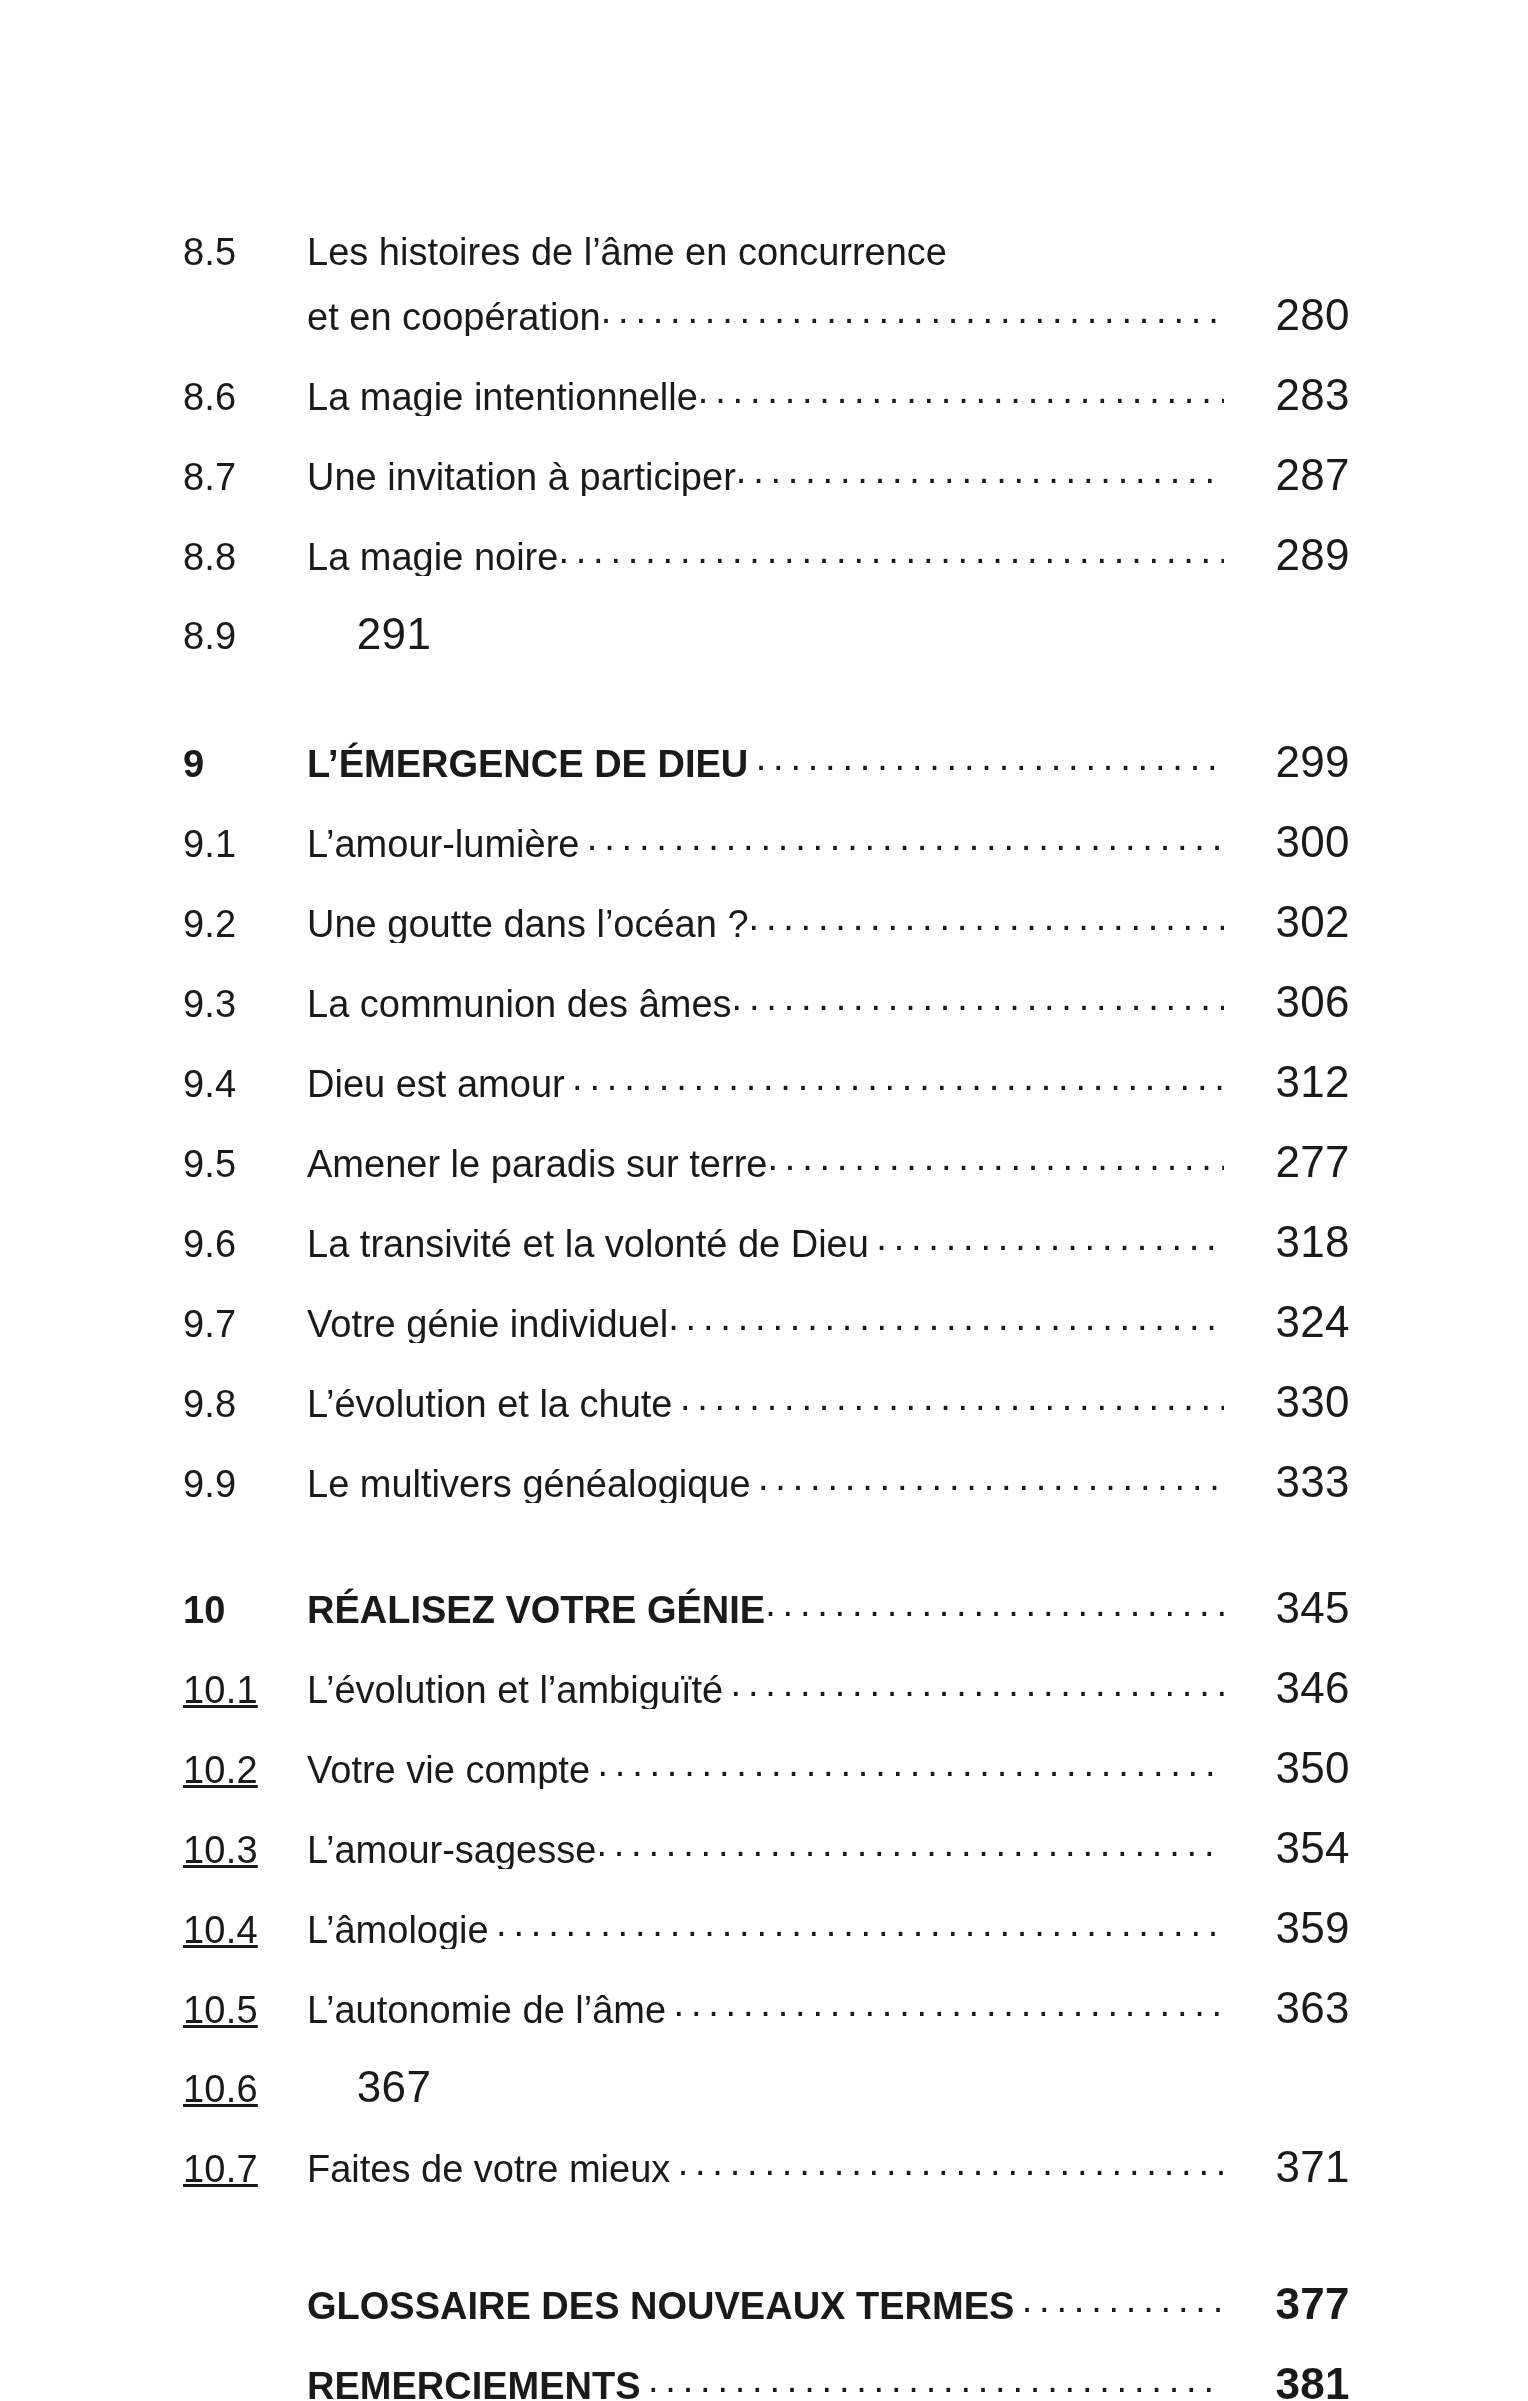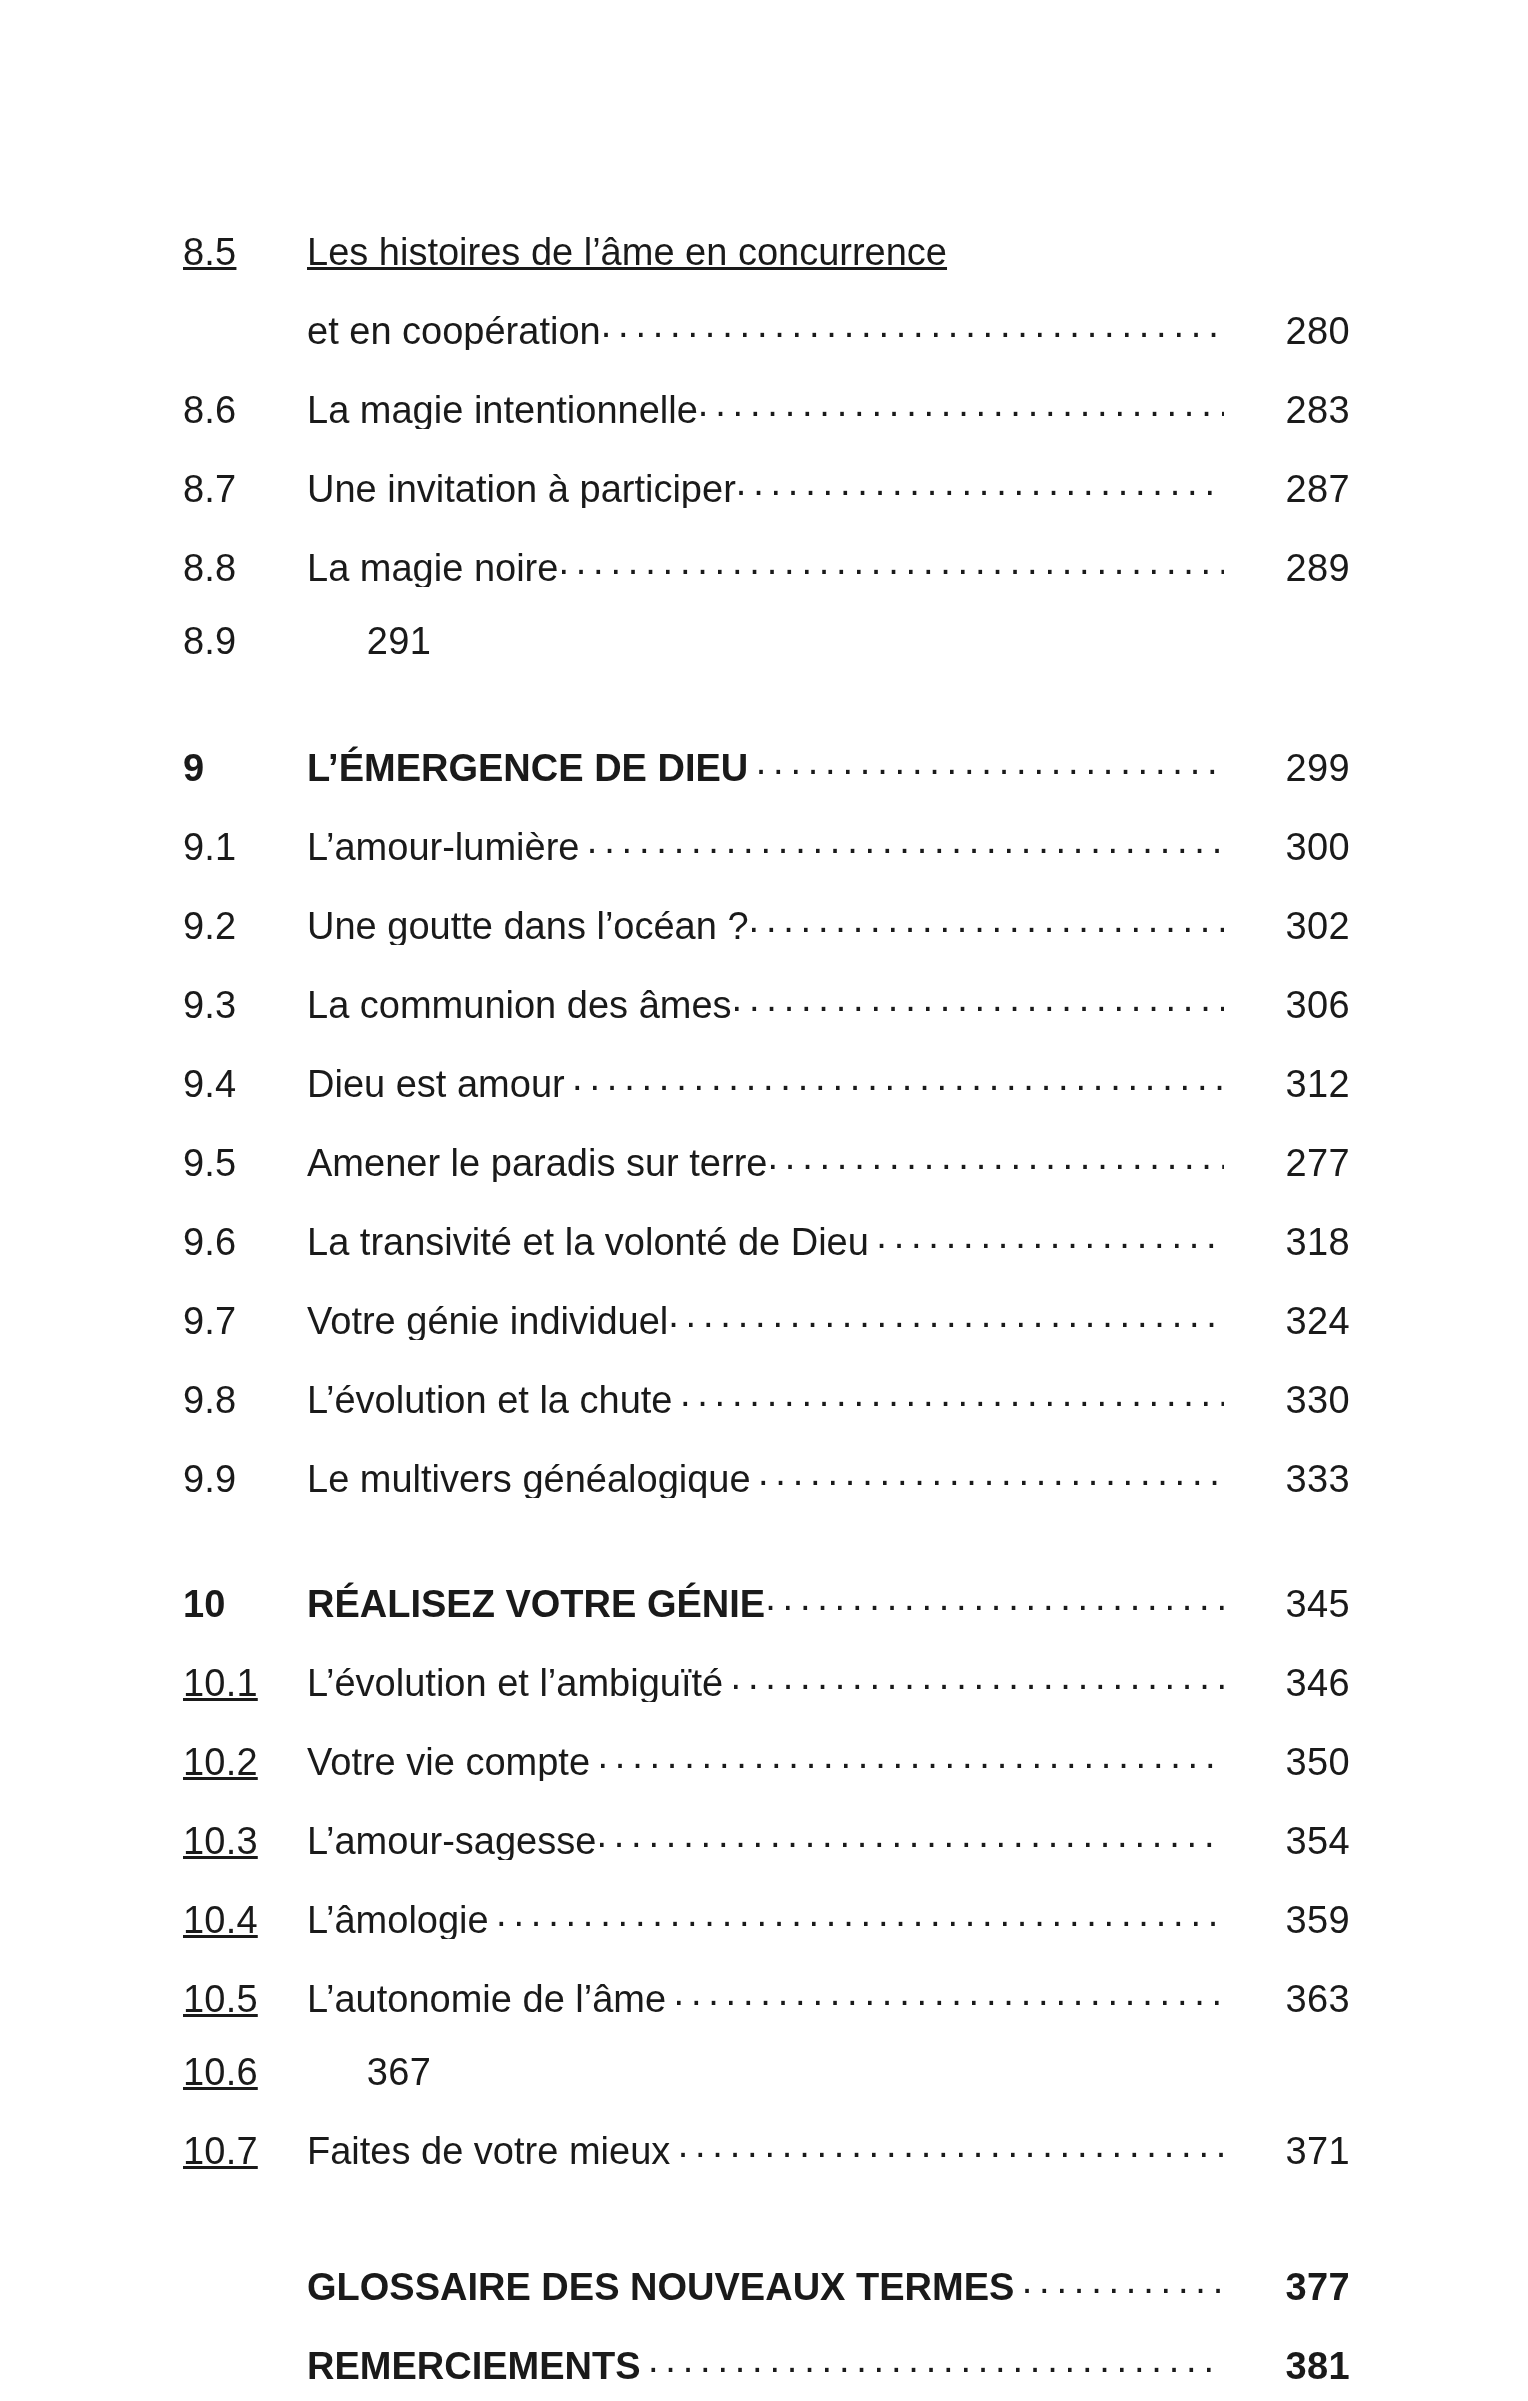--- a/index.html
+++ b/index.html
@@ -77,21 +77,21 @@
     letter-spacing: 6.8px;
     font-size: 38px;
     color: #1a1a1a;
     white-space: nowrap;
   }
   .leader.pad-left::before { left: 7.4px; }
 
   .pageno {
     flex: 0 0 104px;
     text-align: right;
-    font-size: 38px;
+    font-size: 44px;
     padding-left: 20.3px;
     letter-spacing: 0.4px;
   }
 
   
   .row.chapter {
     font-weight: bold;
   }
   .row.chapter .num,
   .row.chapter .title { font-weight: bold; }
@@ -107,21 +107,21 @@
   .row.twoline {
     display: block;
     margin-bottom: 35px;
   }
   .row.twoline .line1,
   .row.twoline .line2 {
     display: flex;
     align-items: baseline;
     width: 100%;
   }
-  .row.twoline .line1 { margin-bottom: 35px; text-decoration: underline; }
+  .row.twoline .line1 { margin-bottom: 21px; }
 
   .spacer-big { height: 48px; }
   .spacer-mid { height: 46px; }
   .spacer-back { height: 57px; }
 </style>
 </head>
 <body>
 
 <div class="page">
   <div class="toc">

